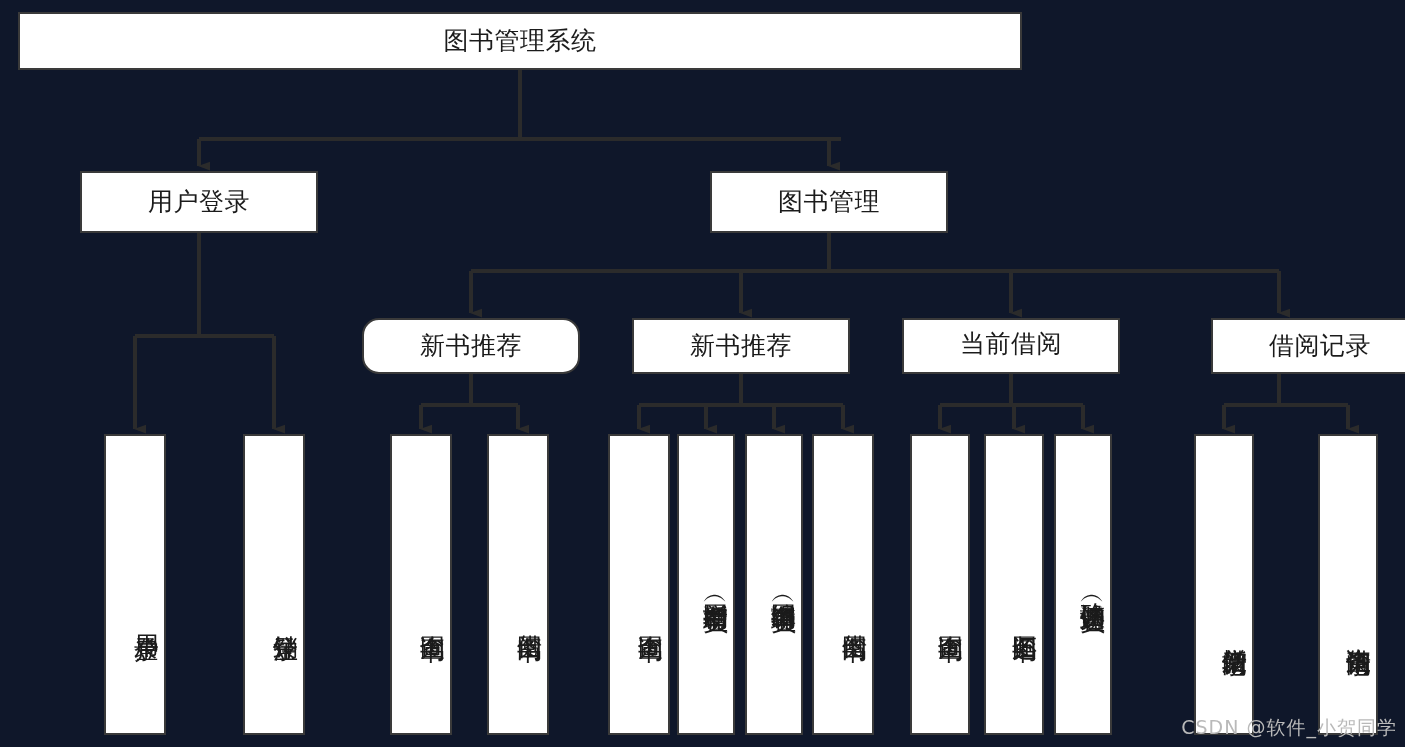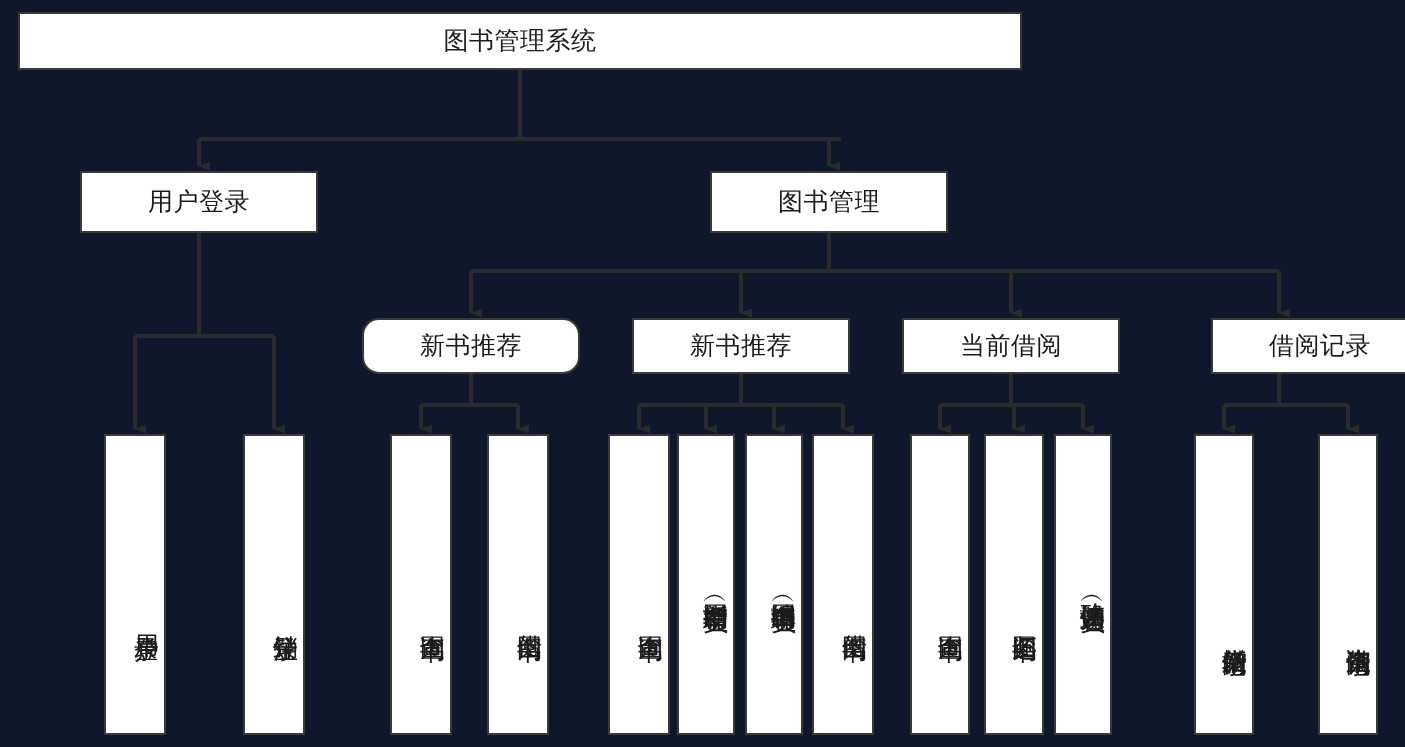--- a/index.html
+++ b/index.html
@@ -139,21 +139,21 @@
         <span>图书管理</span>
       </div>
     </div>
   <div id="level3-layer">
       <div class="node node-h" style="left: 362px; top: 318px; width: 218px; height: 56px; border-radius: 17px;">
         <span>新书推荐</span>
       </div>
       <div class="node node-h" style="left: 632px; top: 318px; width: 218px; height: 56px;">
         <span>新书推荐</span>
       </div>
-      <div class="node node-h" style="left: 902px; top: 318px; width: 218px; height: 56px;">
+      <div class="node node-h" style="left: 902px; top: 318px; width: 218px; height: 56px; font-family: Liberation Mono, monospace;">
         <span>当前借阅</span>
       </div>
       <div class="node node-h" style="left: 1170px; top: 318px; width: 218px; height: 56px; margin-left: 41px;">
         <span>借阅记录</span>
       </div>
     </div>
   <div id="leaf-layer">
       <div class="node node-v pad-mid" style="left: 104px; top: 434px; width: 62px; height: 301px;">
         <span>用户登录</span>
       </div>
@@ -188,13 +188,14 @@
         <span>确认归还（管理员）</span>
       </div>
       <div class="node node-v pad-big" style="left: 1194px; top: 434px; width: 60px; height: 301px;">
         <span>新增借阅记录</span>
       </div>
       <div class="node node-v pad-big" style="left: 1318px; top: 434px; width: 60px; height: 301px;">
         <span>查询借阅记录</span>
       </div>
     </div>
 
+  <div class="watermark">CSDN @软件_小贺同学</div>
 </div>
 
 </body></html>

